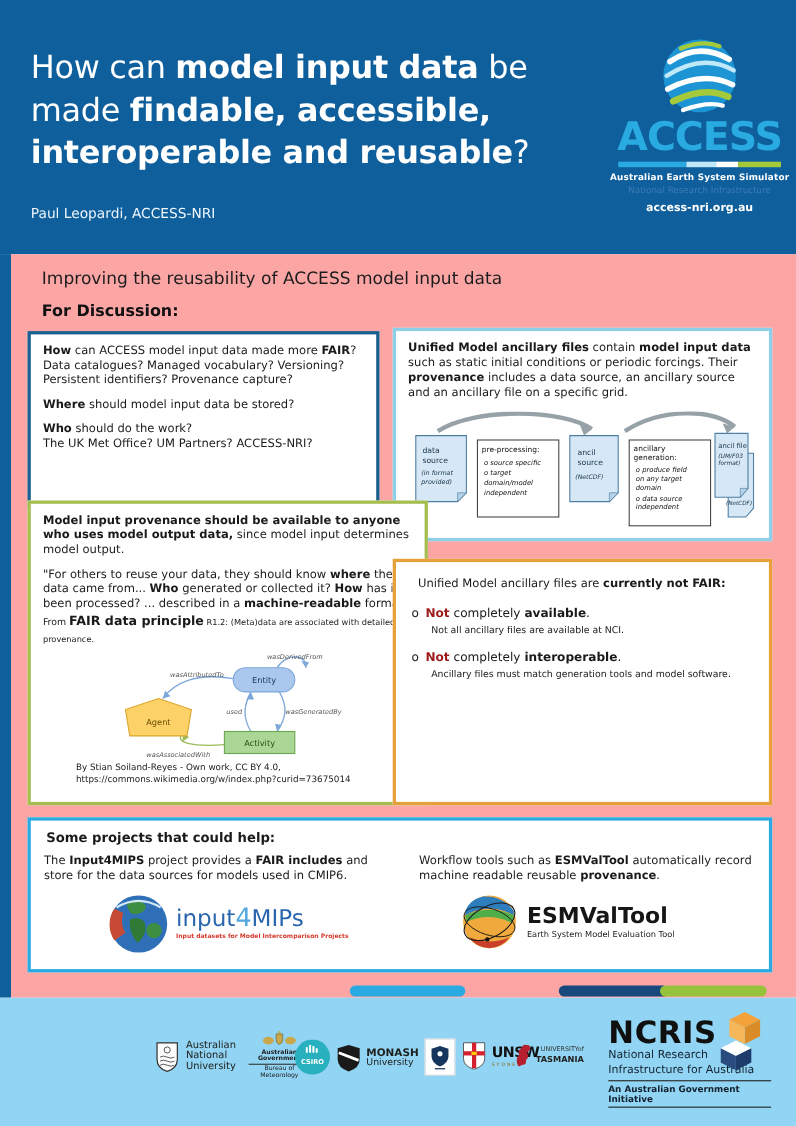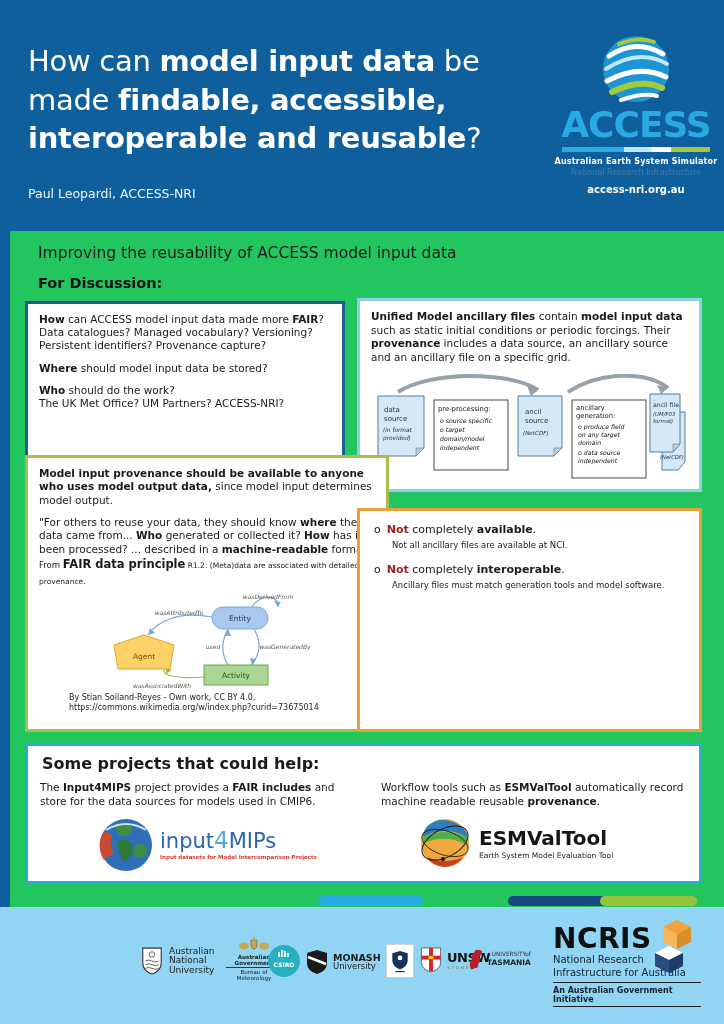--- a/index.html
+++ b/index.html
@@ -17,21 +17,21 @@
   .logo-bar{display:flex;height:5px;width:88%;margin:3px auto 5px;}
   .logo-bar span{height:100%;}
   .lb1{flex:0 0 42%;background:#29abe2;} .lb2{flex:0 0 18%;background:#bfe9f8;}
   .lb3{flex:0 0 14%;background:#ffffff;} .lb4{flex:0 0 26%;background:#a4ca3c;}
   .logo-t1{font-size:8px;font-weight:700;color:#ffffff;letter-spacing:0.2px;}
   .logo-t2{font-size:8px;color:#3a7cb4;margin-top:2px;}
   .logo-site{font-size:10px;font-weight:700;color:#ffffff;margin-top:7px;}
 
   
   .left-strip{position:absolute;left:0;top:231px;width:10px;height:676px;background:#0f5f9c;}
-  .content{position:absolute;left:10px;top:231px;width:714px;height:676px;background:#22c55e;}
+  .content{position:absolute;left:10px;top:231px;width:714px;height:676px;background:#fca5a5;}
   .main-heading{position:absolute;left:28px;top:13px;font-size:15.5px;color:#1c1c1c;}
   .sub-heading{position:absolute;left:28px;top:44px;font-size:14.5px;font-weight:700;color:#111;}
 
   .box{position:absolute;box-sizing:border-box;background:#fff;overflow:hidden;}
   .box p{margin:0 0 9px 0;}
   .box-a{left:15px;top:70px;width:320px;height:160px;border:3px solid #1b5f8e;
          padding:9px 11px;font-size:10.5px;line-height:1.26;}
   .box-b{left:347px;top:67px;width:345px;height:194px;border:3px solid #8ecfe8;
          padding:9px 11px;font-size:10.5px;line-height:1.3;}
   .box-c{left:15px;top:224px;width:364px;height:277px;border:3px solid #a6bd4f;
@@ -44,21 +44,21 @@
   .sm{font-size:8.5px;} .xs{font-size:7.5px;} .lg{font-size:11.5px;}
   .tight{margin-bottom:0 !important;}
   .caption{font-size:7.5px;color:#222;margin:4px 0 0 4px;}
   .principle{line-height:1.5;margin-bottom:2px !important;}
   .attrib{font-size:8px;line-height:1.3;margin:2px 0 0 30px;color:#222;}
   .fair-title{margin:2px 0 14px 6px;font-size:10.5px;}
   .fair-item{margin-bottom:12px;}
   .fair-head{font-size:11px;line-height:1.25;}
   .fair-head .marker{margin-right:6px;}
   .fair-sub{font-size:8.5px;line-height:1.3;margin:3px 0 0 18px;color:#1a1a1a;}
-  .proj-title{font-size:16px;font-weight:700;margin:0 0 7px 2px;}
+  .proj-title{font-size:12px;font-weight:700;margin:0 0 7px 2px;}
   .proj-cols{display:flex;gap:36px;}
   .proj-col{width:305px;}
   .diagram-svg{display:block;margin:4px auto 0;}
   .prov-svg{display:block;margin:2px auto 0;}
   svg text{font-family:"DejaVu Sans",sans-serif;}
 
   
   .i4m-logo{display:flex;align-items:center;gap:6px;margin:4px 0 0 58px;}
   .i4m-name{font-size:21px;color:#2a66ad;line-height:1;}
   .i4m-name .digit{font-size:23px;color:#54a8e0;}
@@ -238,20 +238,21 @@
         <text x="203" y="58" font-size="6" font-style="italic" text-anchor="middle" fill="#555">wasGeneratedBy</text>
         <text x="80" y="97" font-size="6" font-style="italic" text-anchor="middle" fill="#555">wasAssociatedWith</text>
       </svg>
       <div class="attrib">
         <div>By Stian Soiland-Reyes - Own work, CC BY 4.0,</div>
         <div>https://commons.wikimedia.org/w/index.php?curid=73675014</div>
       </div>
     </section>
 
     <section class="box box-d">
+      <div class="fair-title"><span>Unified Model ancillary files are </span><span class="b">currently not FAIR:</span></div>
 
       <div class="fair-item">
         <div class="fair-head"><span class="marker">o</span><span><span class="b" style="color: rgb(158, 27, 27);">Not</span><span> completely </span><span class="b">available</span><span>.</span></span></div>
         <div class="fair-sub">Not all ancillary files are available at NCI.</div>
       </div>
       <div class="fair-item">
         <div class="fair-head"><span class="marker">o</span><span><span class="b" style="color: rgb(158, 27, 27);">Not</span><span> completely </span><span class="b">interoperable</span><span>.</span></span></div>
         <div class="fair-sub">Ancillary files must match generation tools and model software.</div>
       </div>
     </section>

